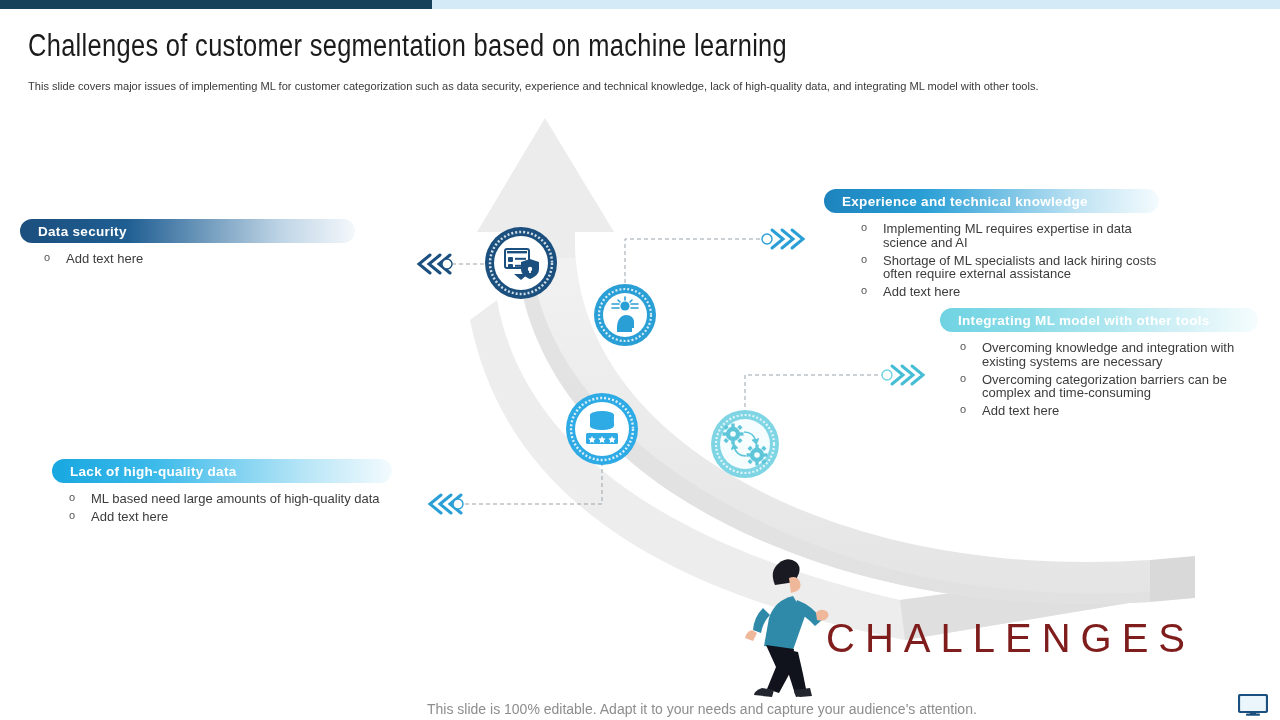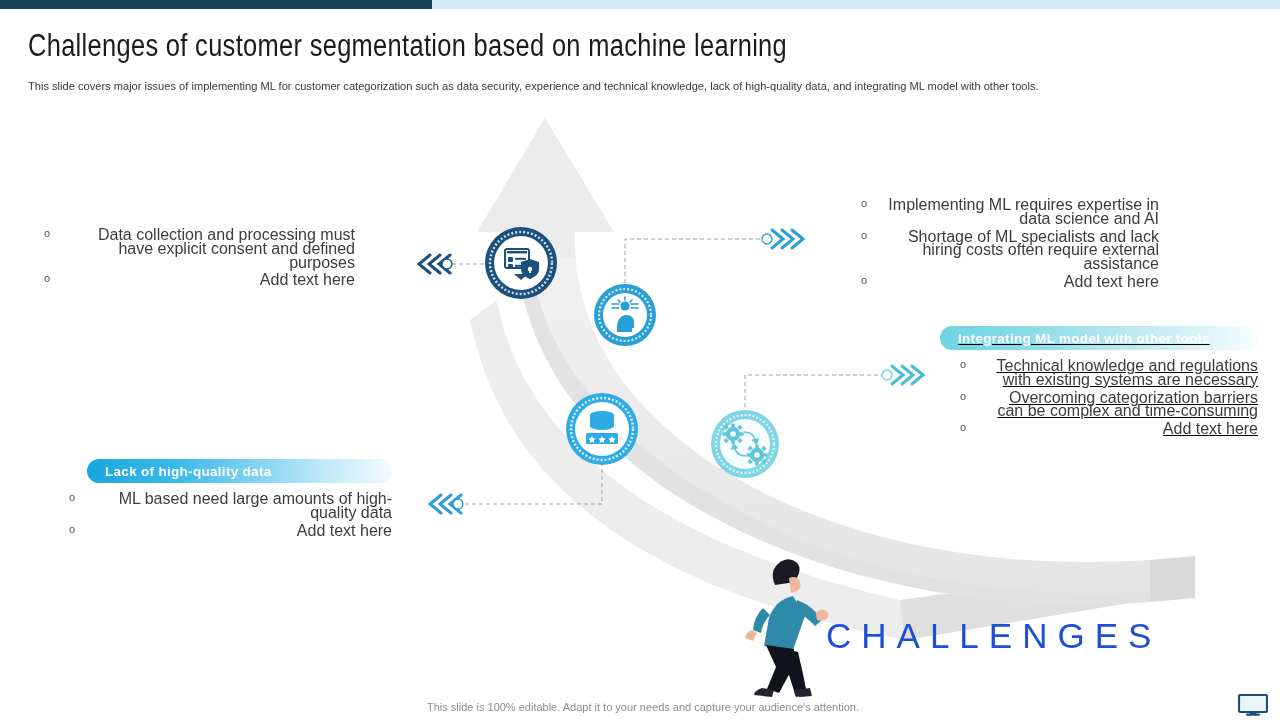--- a/index.html
+++ b/index.html
@@ -43,44 +43,44 @@
   .card { position:absolute; }
   .card .ribbon {
     height:24px; border-radius:12px;
     display:flex; align-items:center;
     padding-left:18px;
     color:#fff; font-size:13.5px; font-weight:700;
     letter-spacing:.3px; white-space:nowrap;
     font-family:"Liberation Sans Narrow","Liberation Sans",sans-serif;
   }
   .ribbon-dark  { background:linear-gradient(90deg,#1b4f7e 0%, #1f5e92 32%, #bfd5e6 78%, #f4f8fb 100%); }
-  .ribbon-blue  { background:linear-gradient(90deg,#18a7e0 0%, #3cbaea 30%, #b9e6f7 75%, #f3fbfe 100%);margin-left:35px; }
+  .ribbon-blue  { background:linear-gradient(90deg,#18a7e0 0%, #3cbaea 30%, #b9e6f7 75%, #f3fbfe 100%); }
   .ribbon-mid   { background:linear-gradient(90deg,#1d83bd 0%, #2a9fd6 30%, #bfe3f3 76%, #f4fbfe 100%); }
   .ribbon-teal  { background:linear-gradient(90deg,#6fd3e2 0%, #8adce8 28%, #cdeff5 72%, #f6fdfe 100%); }
 
   .bullets { list-style:none; margin-top:9px; padding-left:24px; }
   .bullets li {
-    position:relative; font-size:16px; line-height:13.8px;
-    color:#3c3c3c; margin-bottom:4px; padding-left:22px;text-align:right;
+    position:relative; font-size:13px; line-height:13.8px;
+    color:#3c3c3c; margin-bottom:4px; padding-left:22px;
   }
   .bullets li:before {
     content:"o"; position:absolute; left:0; top:-1px;
     font-size:11px; color:#555;
   }
 
   
   .challenges-word {
     position:absolute; left:826px; top:616px;
-    font-size:35px; letter-spacing:10px; color:#1d4ed8;
+    font-size:40px; letter-spacing:10px; color:#7f1d1d;
     font-family:"Liberation Sans Narrow","Liberation Sans",sans-serif;
     font-weight:400; user-select:none;
   }
   .footer-note {
     position:absolute; left:427px; top:701px;
-    font-size:11px; color:#8d8d8d; white-space:nowrap;
+    font-size:14px; color:#8d8d8d; white-space:nowrap;
   }
   .corner-monitor { position:absolute; left:1238px; top:694px; }
 </style>
 </head>
 <body>
 
 <div class="slide">
 
   <div class="topbar-dark"></div>
   <div class="topbar-light"></div>
@@ -286,44 +286,45 @@
   <div class="challenges-word">CHALLENGES</div>
   <div class="footer-note">This slide is 100% editable. Adapt it to your needs and capture your audience's attention.</div>
 
   <svg class="corner-monitor" width="30" height="22" viewBox="0 0 30 22">
     <rect x="1" y="1" width="28" height="17" rx="1.5" fill="#eaf6fb" stroke="#1b4f7e" stroke-width="2.2"></rect>
     <rect x="12" y="18" width="6" height="2.4" fill="#1b4f7e"></rect>
     <rect x="8" y="19.6" width="14" height="2.2" rx="1" fill="#1b4f7e"></rect>
   </svg>
 
   <div class="card" style="left:20px; top:219px; width:335px;">
+    <div class="ribbon ribbon-dark">Data security</div>
     <ul class="bullets">
-      <li>Data collection and processing must have explicit consent and defined purposes</li>
       <li>Add text here</li>
     </ul>
   </div>
 
   <div class="card" style="left:824px; top:189px; width:335px;">
+    <div class="ribbon ribbon-mid">Experience and technical knowledge</div>
     <ul class="bullets" style="padding-left:37px;">
       <li>Implementing ML requires expertise in data science and AI</li>
       <li>Shortage of ML specialists and lack hiring costs often require external assistance</li>
       <li>Add text here</li>
     </ul>
   </div>
 
   <div class="card" style="left:52px; top:459px; width:340px;">
     <div class="ribbon ribbon-blue">Lack of high-quality data</div>
     <ul class="bullets" style="padding-left:17px;">
       <li>ML based need large amounts of high-quality data</li>
       <li>Add text here</li>
     </ul>
   </div>
 
-  <div class="card" style="left:940px; top:326px; width:318px;text-decoration:underline;">
+  <div class="card" style="left:940px; top:308px; width:318px;">
     <div class="ribbon ribbon-teal">Integrating ML model with other tools</div>
     <ul class="bullets" style="padding-left:20px;">
-      <li>Technical knowledge and regulations with existing systems are necessary</li>
+      <li>Overcoming knowledge and integration with existing systems are necessary</li>
       <li>Overcoming categorization barriers can be complex and time-consuming</li>
       <li>Add text here</li>
     </ul>
   </div>
 
 </div>
 
 </body></html>

